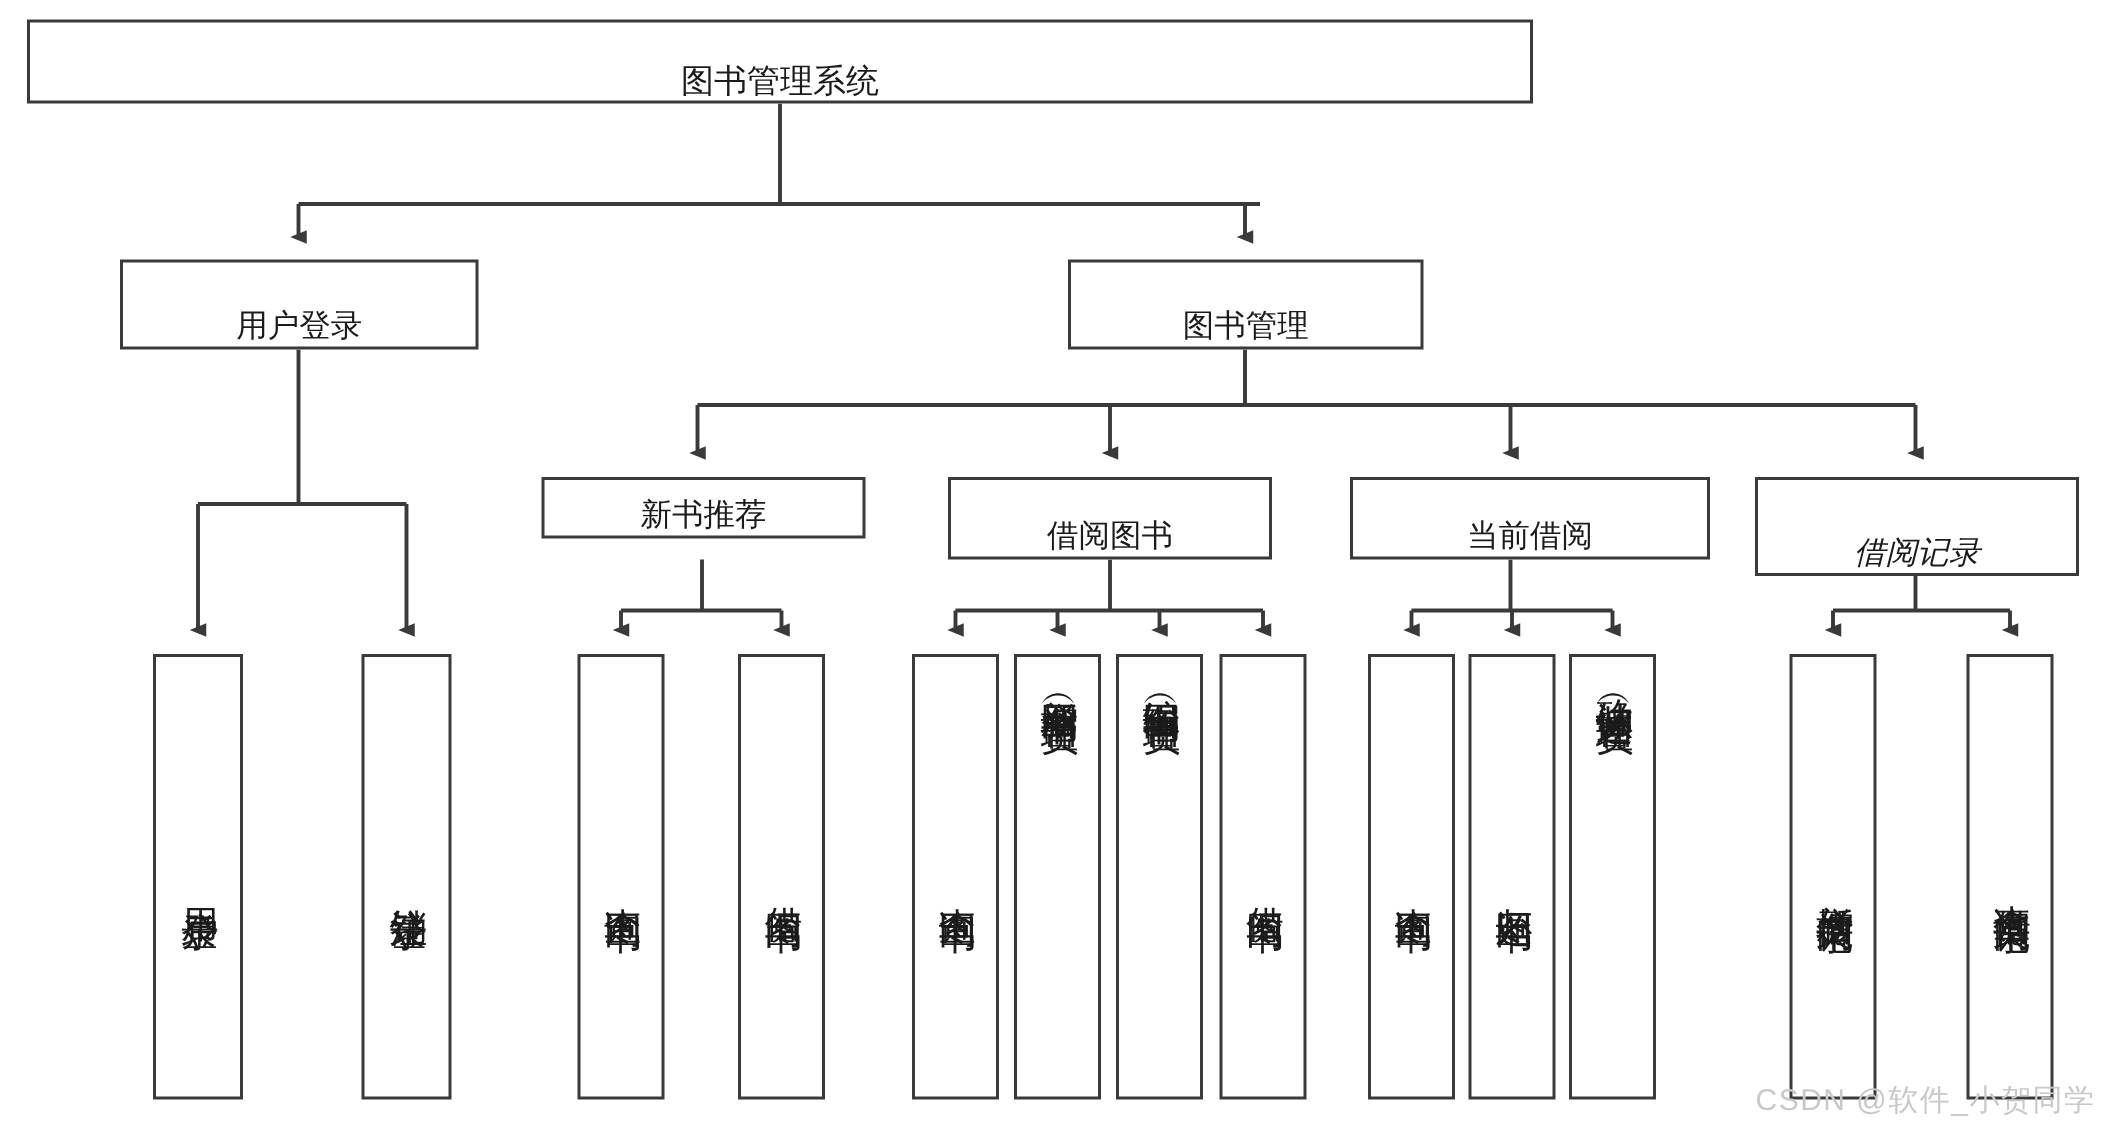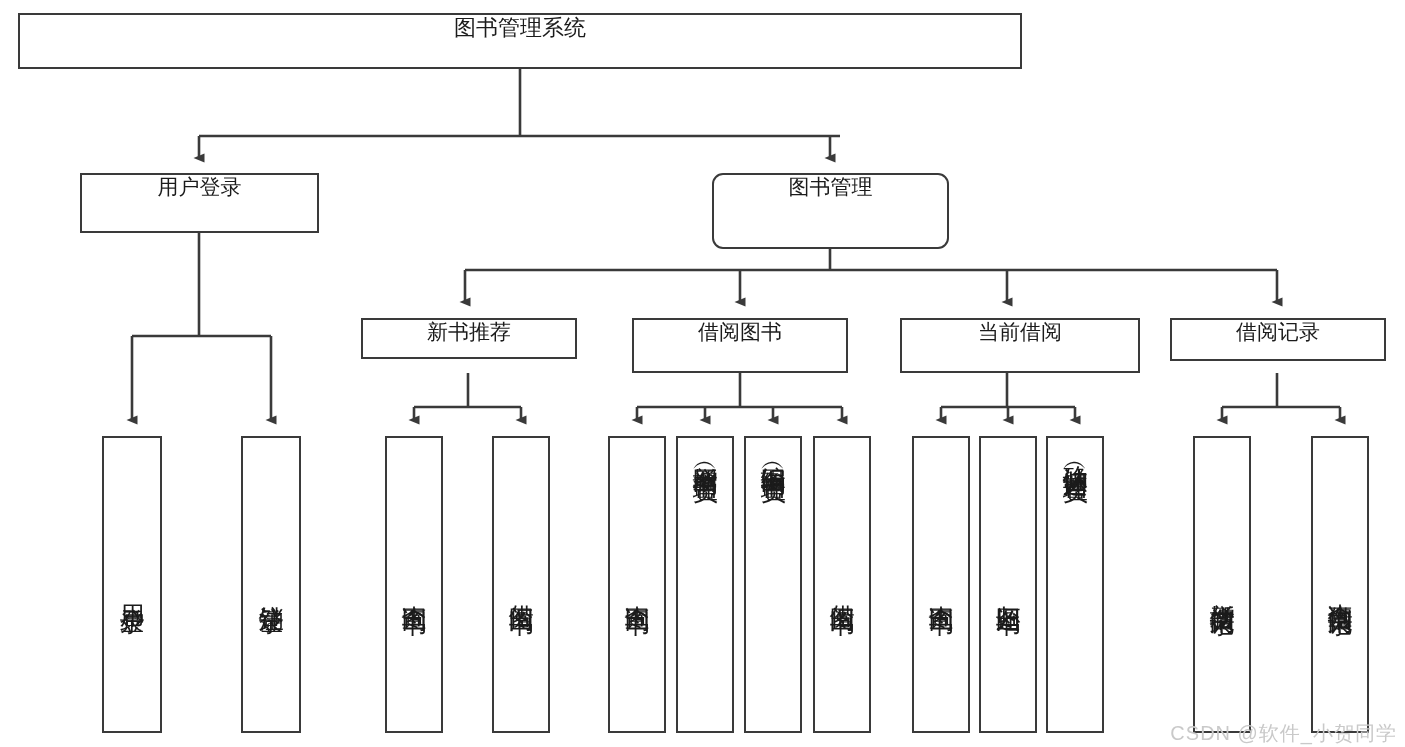--- a/index.html
+++ b/index.html
@@ -25,21 +25,21 @@
     height: 747px;
     pointer-events: none;
   }
   .node {
     position: absolute;
     box-sizing: border-box;
     border: 2px solid #3a3a3a;
     background: #ffffff;
     color: #1b1b1b;
     display: flex;
-    align-items: flex-start;
+    align-items: flex-end;
     justify-content: center;
     text-align: center;
     line-height: 1.18;
   }
   .node.h {
     font-size: 21px;
   }
   .node.root {
     font-size: 22px;
   }
@@ -121,34 +121,34 @@
     </g>
   </svg>
 
   <div class="node root" style="left:18px; top:13px; width:1004px; height:56px;">
     <span>图书管理系统</span>
   </div>
 
   <div class="node h" style="left:80px; top:173px; width:239px; height:60px;">
     <span>用户登录</span>
   </div>
-  <div class="node h" style="left:712px; top:173px; width:237px; height:76px;border-radius:11px;">
+  <div class="node h" style="left:712px; top:173px; width:237px; height:60px;">
     <span>图书管理</span>
   </div>
 
   <div class="node h" style="left:361px; top:318px; width:216px; height:41px;">
     <span>新书推荐</span>
   </div>
   <div class="node h" style="left:632px; top:318px; width:216px; height:55px;">
     <span>借阅图书</span>
   </div>
   <div class="node h" style="left:900px; top:318px; width:240px; height:55px;">
     <span>当前借阅</span>
   </div>
-  <div class="node h" style="left:1170px; top:318px; width:216px; height:43px;">
+  <div class="node h" style="left:1170px; top:318px; width:216px; height:66px;font-style:italic;">
     <span>借阅记录</span>
   </div>
 
   <div class="node v shift-mid" style="left:102px; top:436px; width:60px; height:297px;">
     <span>用户登录</span>
   </div>
   <div class="node v shift-mid" style="left:241px; top:436px; width:60px; height:297px;">
     <span>注销登录</span>
   </div>
 

